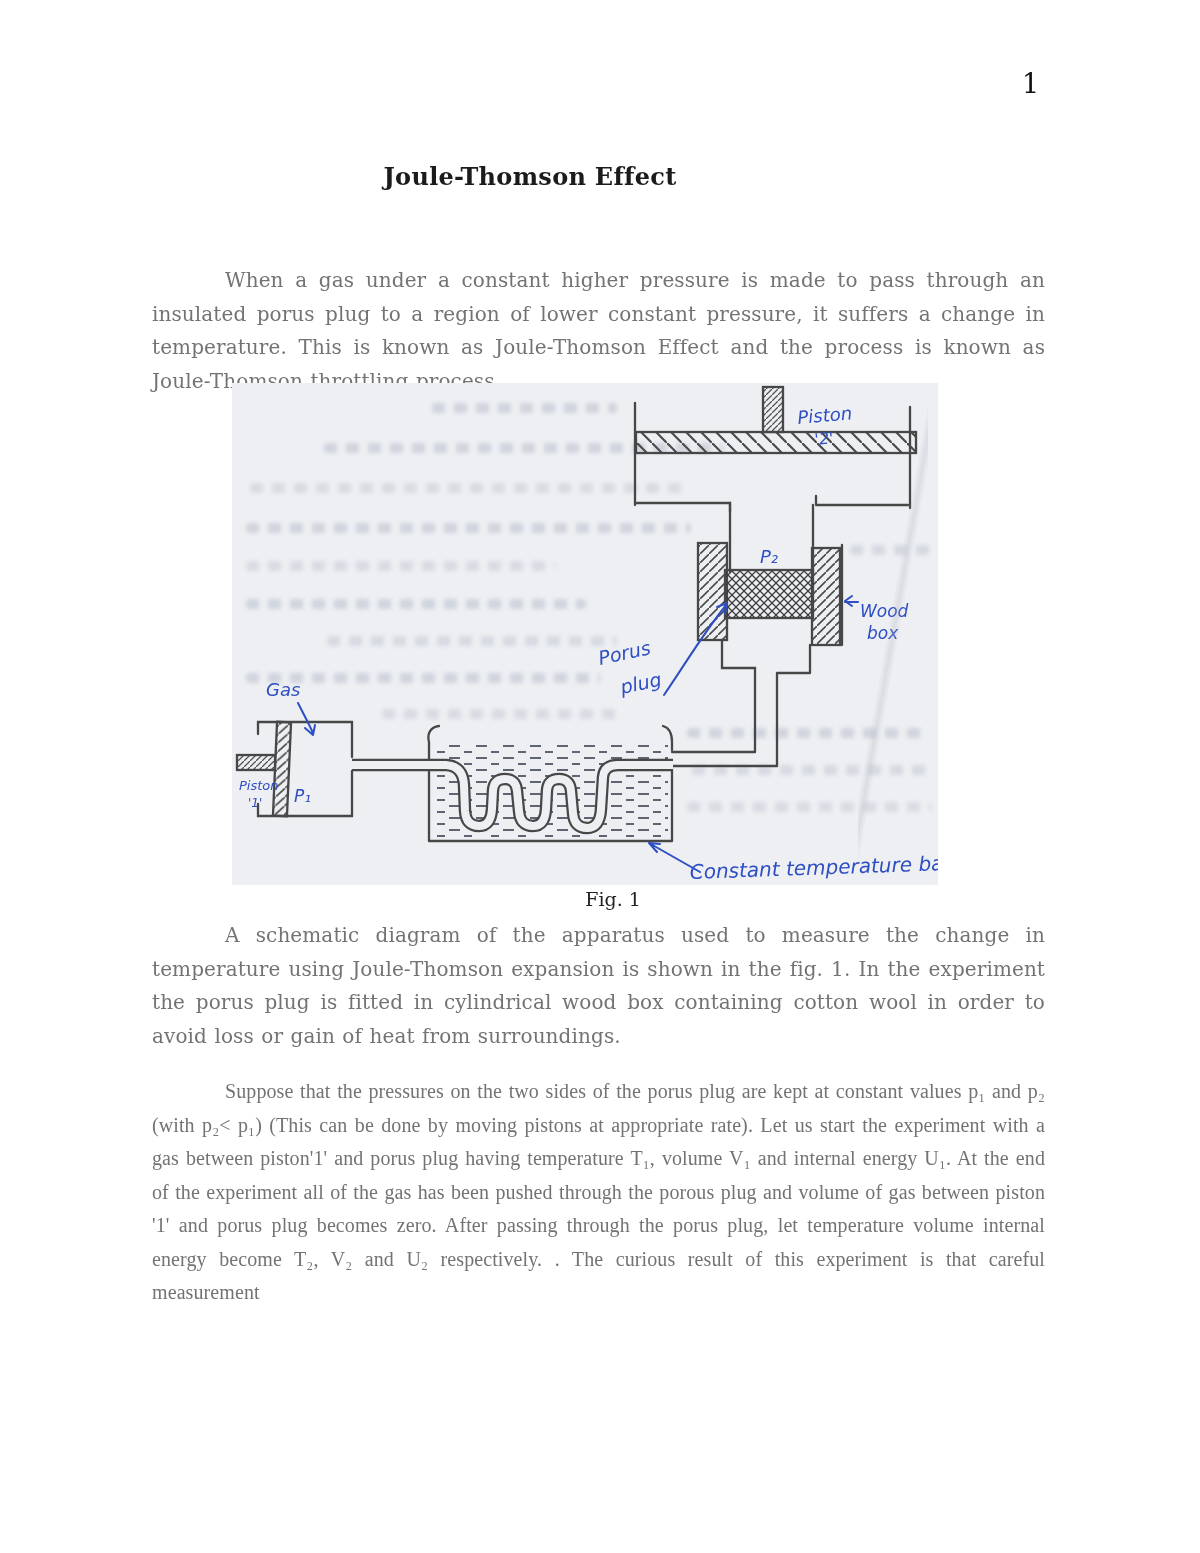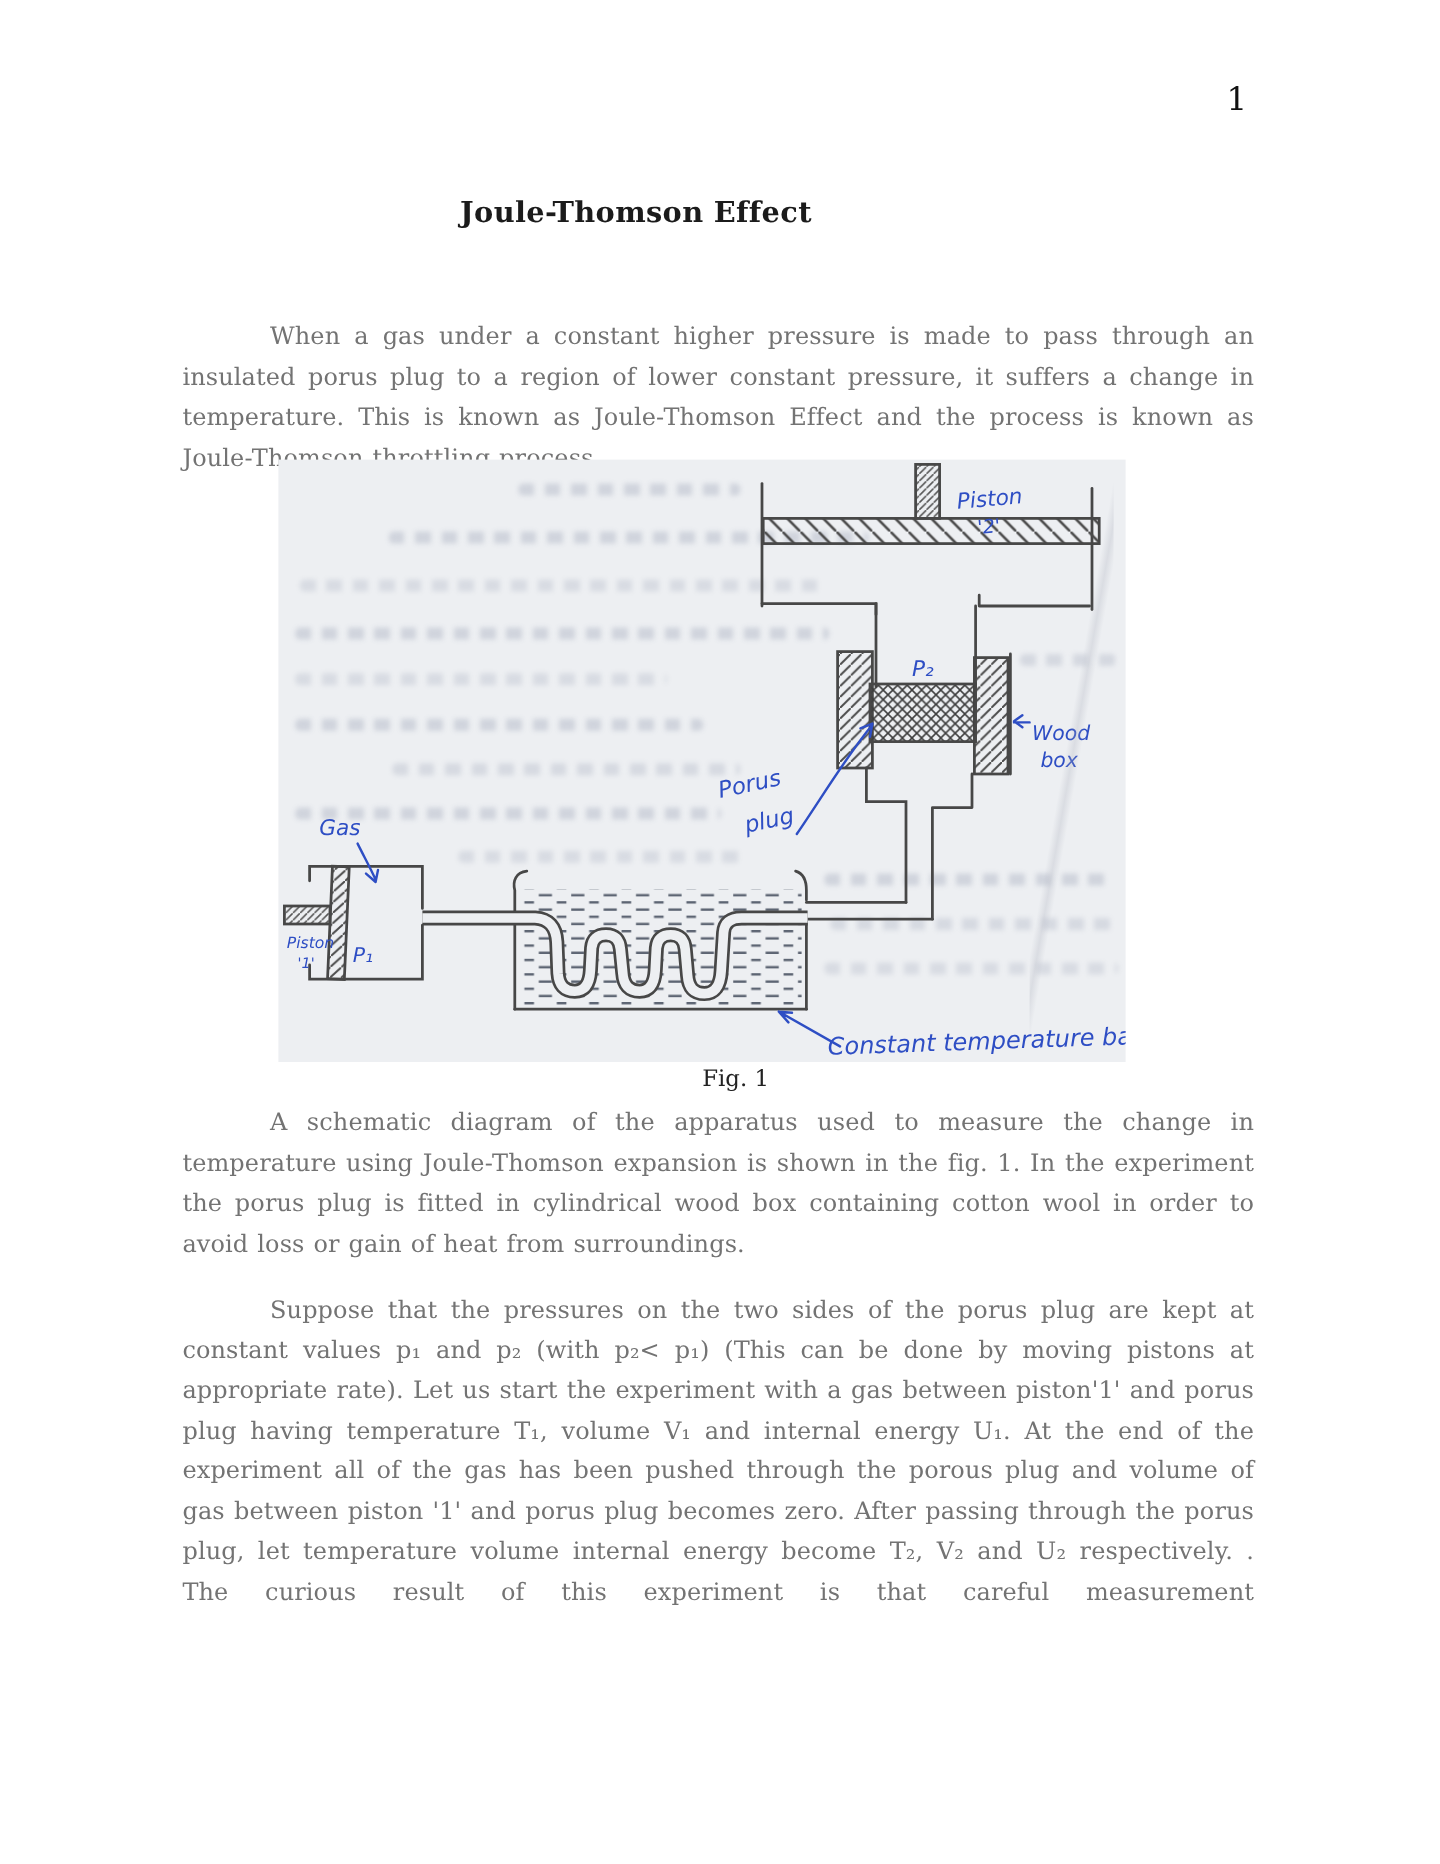--- a/index.html
+++ b/index.html
@@ -5,21 +5,21 @@
   html,body{margin:0;padding:0;background:#ffffff;}
   .page{position:relative;width:1200px;height:1553px;background:#ffffff;overflow:hidden;
         font-family:"DejaVu Serif", serif;color:#1b1b1b;}
   .pagenum{position:absolute;left:1022px;top:68px;font-size:27px;color:#111;}
   .title{position:absolute;left:0;top:162px;width:1060px;text-align:center;
          font-size:24px;font-weight:bold;letter-spacing:0.3px;}
   .para{position:absolute;left:152px;width:893px;font-size:20px;line-height:33.5px;
         text-align:justify;text-indent:73px;letter-spacing:0.1px;word-spacing:1px;color:#737373;}
   .p1{top:244px;}
   .p2{top:899px;}
-  .p3{top:1055px;text-align-last:justify;}
+  .p3{top:1055px;text-align-last:justify;font-family:Liberation Serif, serif;}
   .caption{position:absolute;left:260px;top:888px;width:706px;text-align:center;font-size:19px;color:#222;}
   .photo{position:absolute;left:232px;top:383px;width:706px;height:502px;background:#edeff2;}
   .photo:after{content:"";position:absolute;right:10px;top:0;width:70px;height:100%;
         background:linear-gradient(100deg,rgba(255,255,255,0) 46%,rgba(169,173,186,0.28) 50%,rgba(255,255,255,0) 54%);}
   .ghost{position:absolute;height:10px;border-radius:4px;filter:blur(2px);opacity:.42;
         background:repeating-linear-gradient(90deg,rgba(122,132,158,.6) 0 13px,rgba(122,132,158,0) 13px 22px);}
   .apparatus{position:absolute;left:0;top:0;}
   .hand{font-family:"DejaVu Sans",sans-serif;font-style:italic;}
 </style>
 </head>

